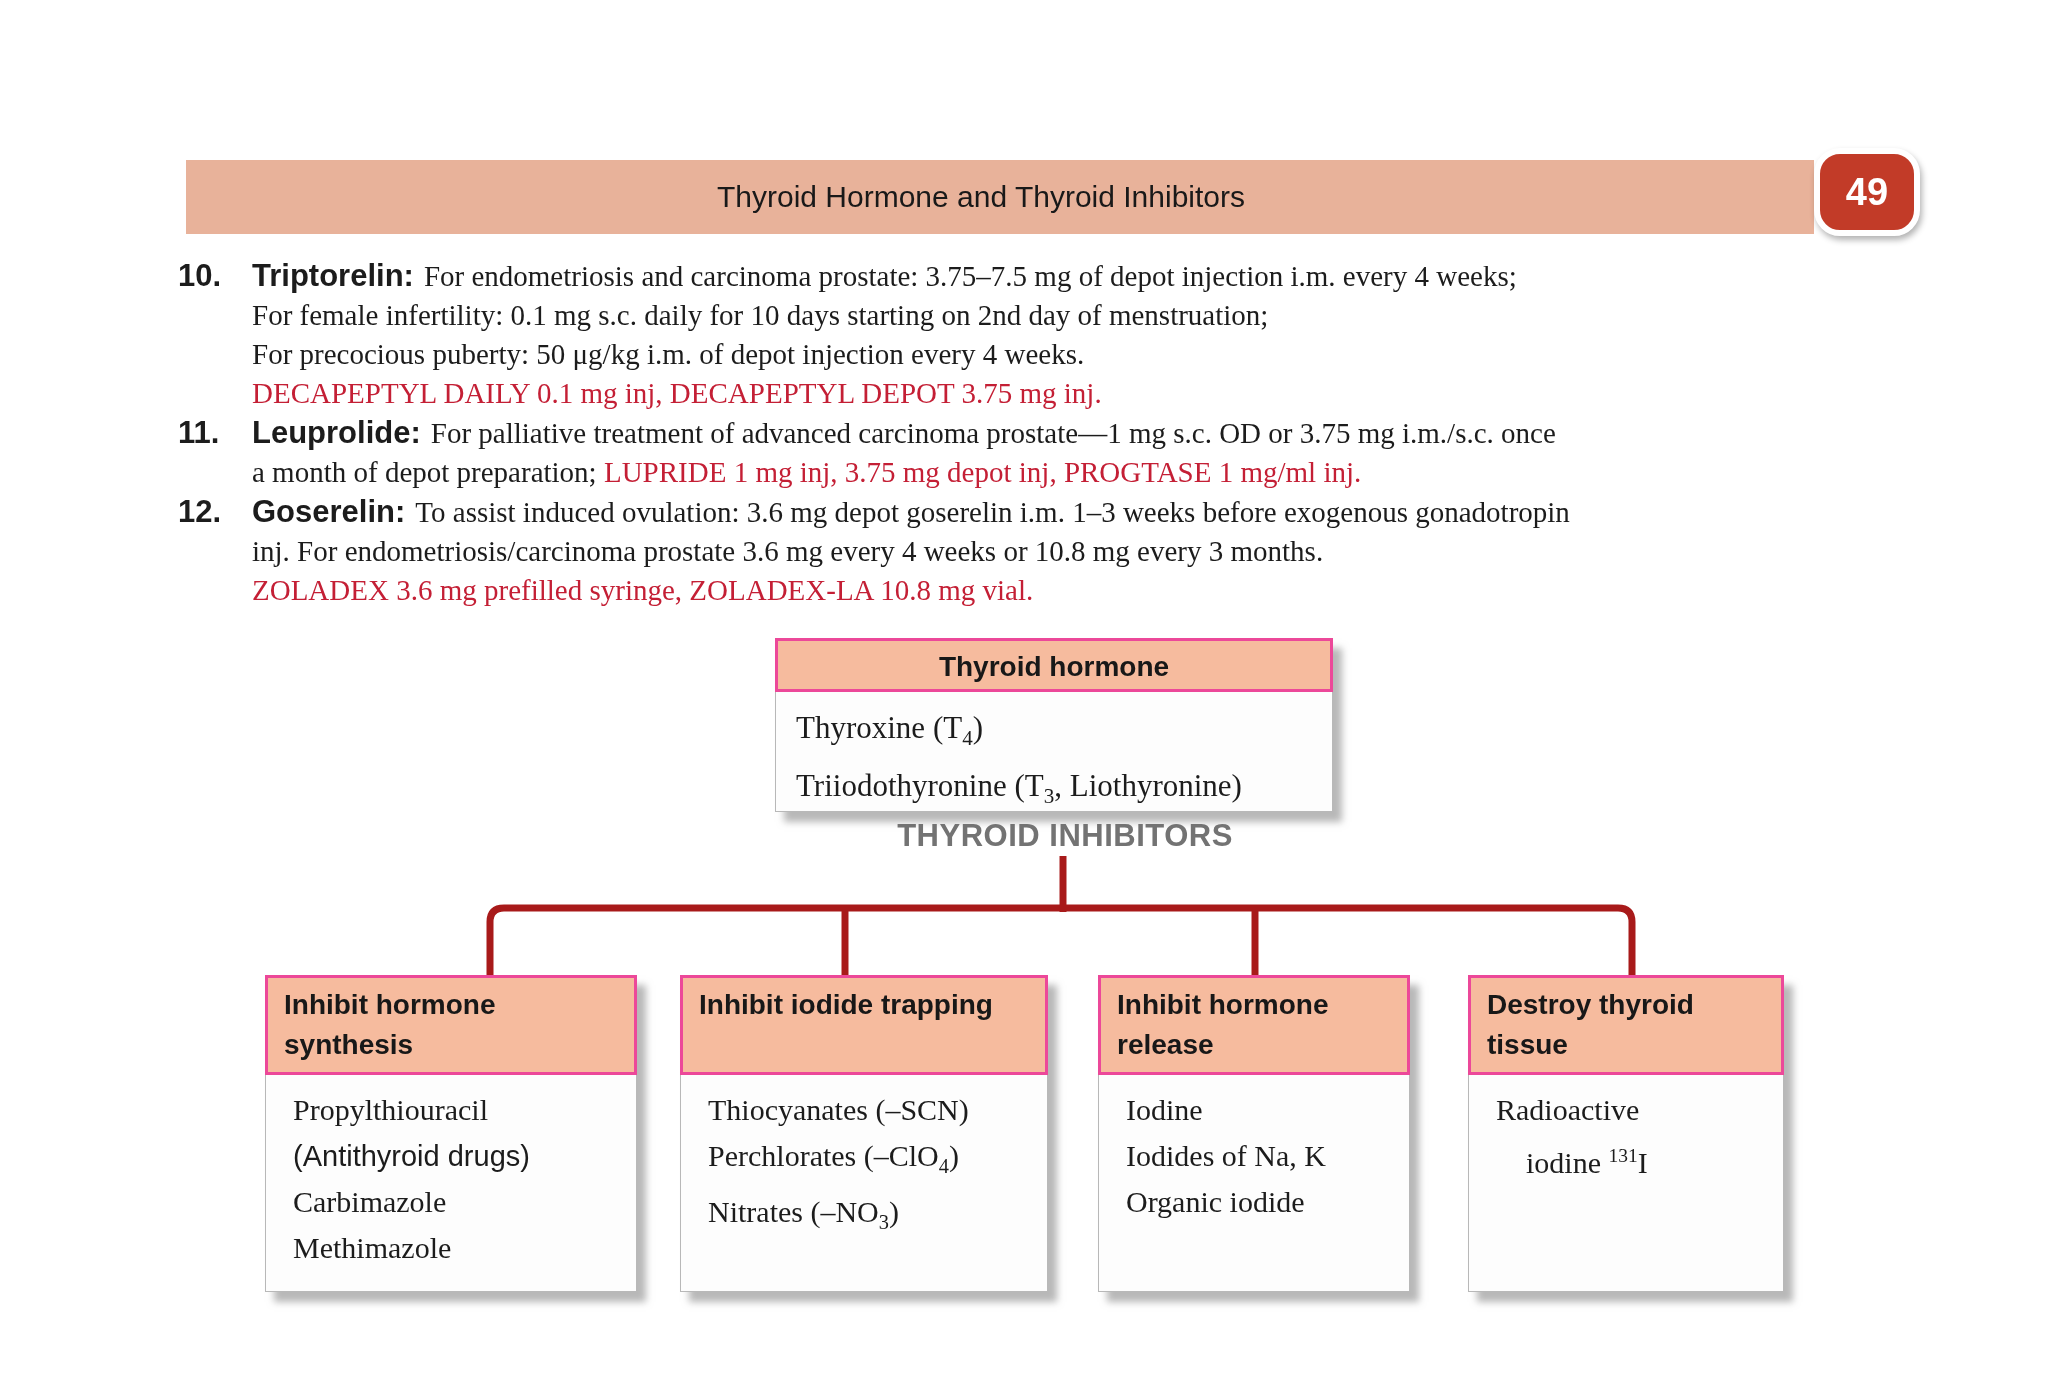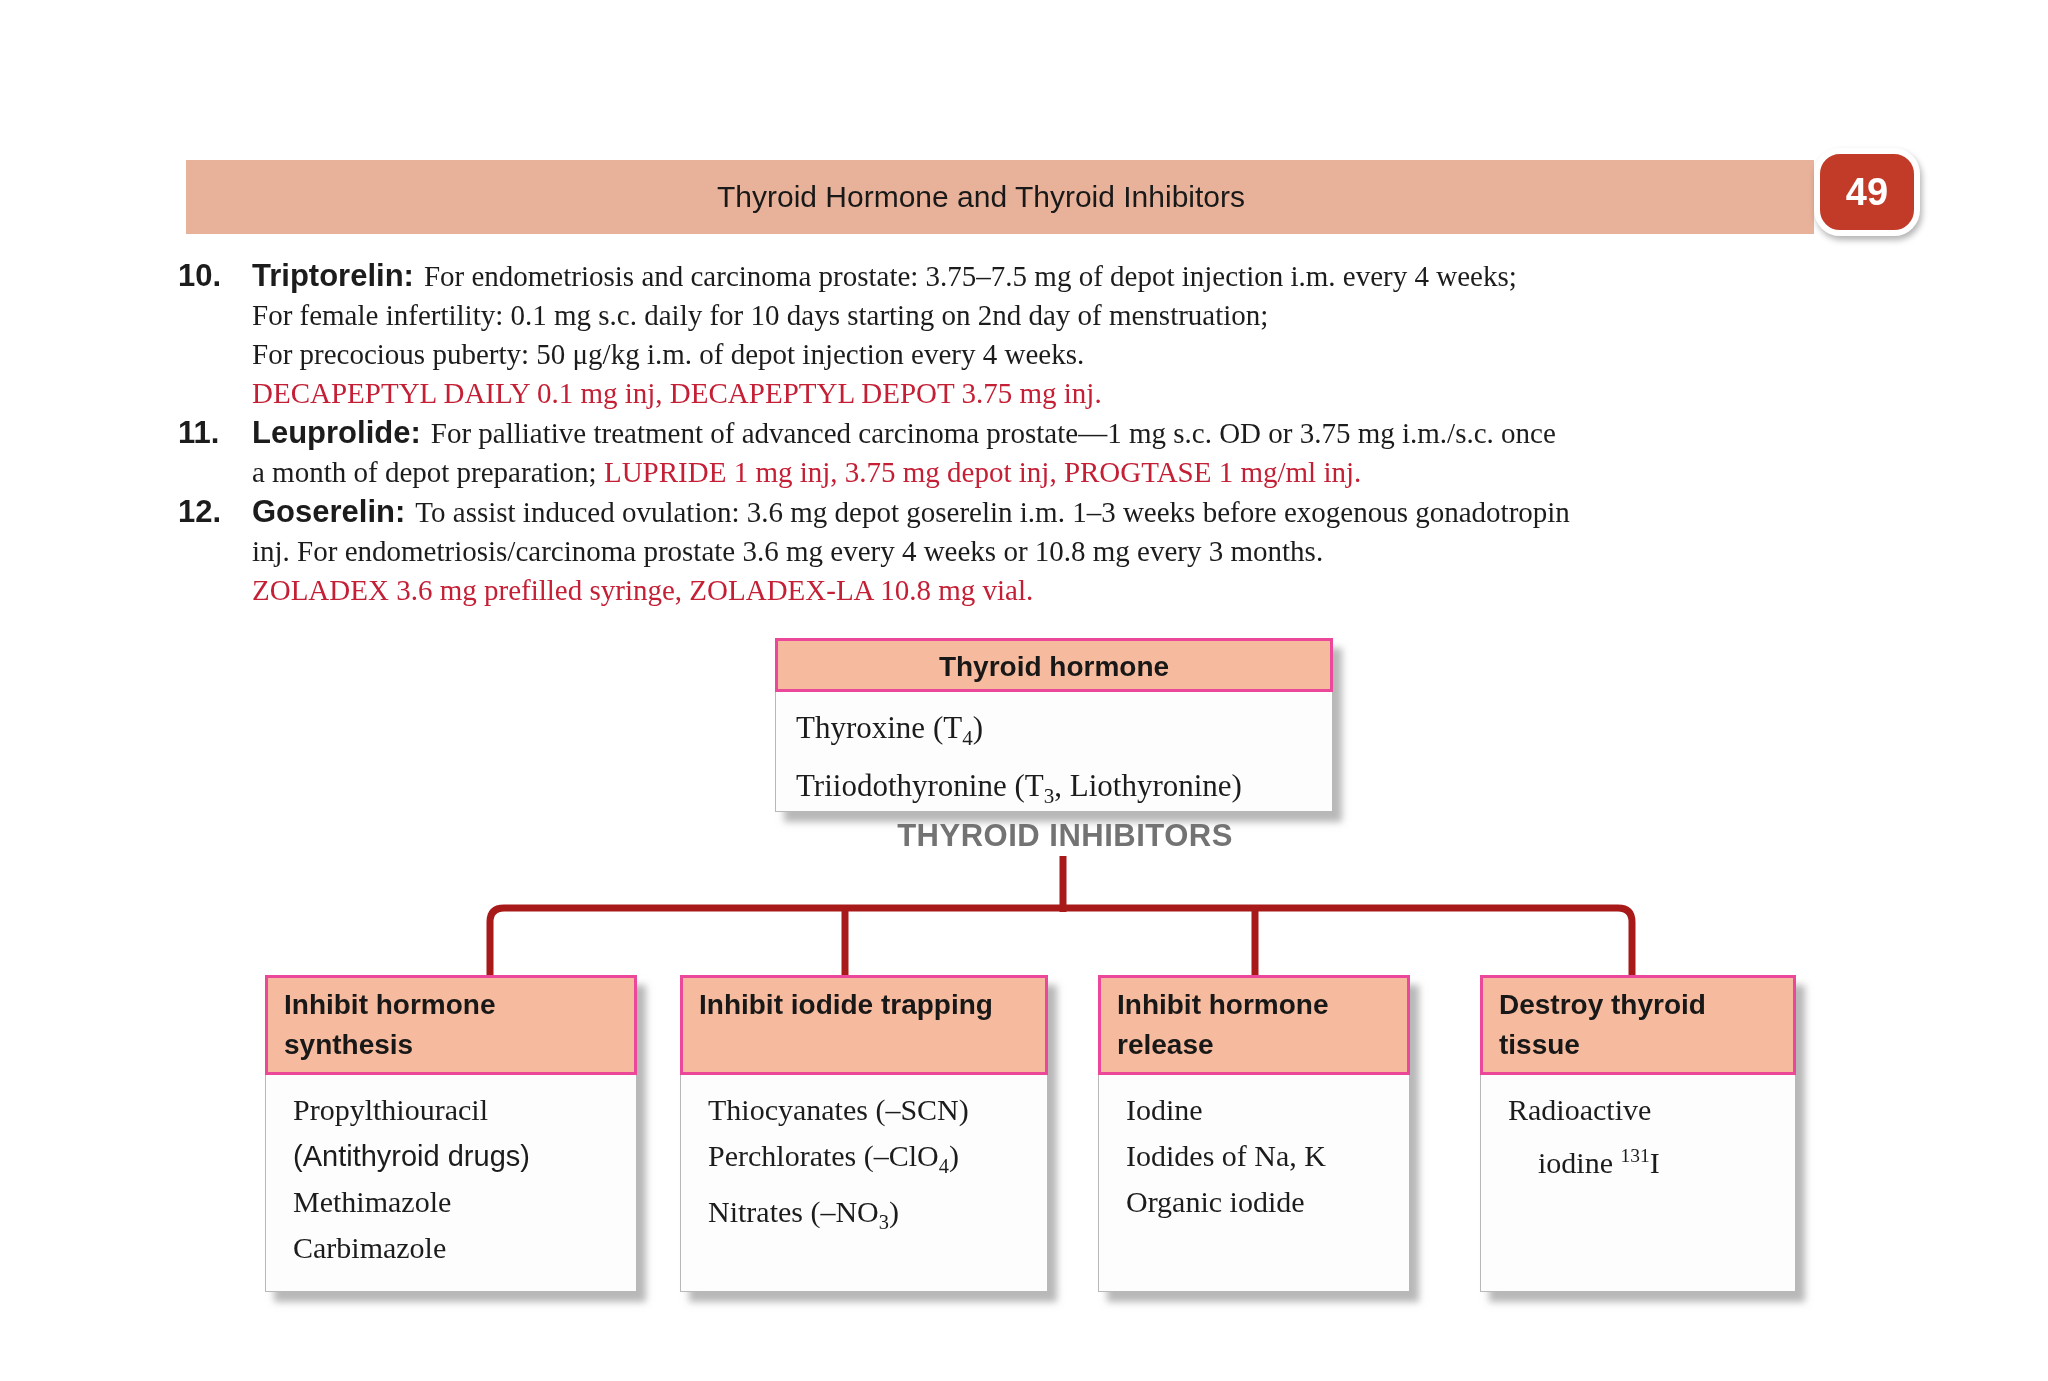--- a/index.html
+++ b/index.html
@@ -55,21 +55,21 @@
   .inh-label {
     position:absolute; left:765px; top:818px; width:600px; text-align:center; z-index:2;
     font-family:"Liberation Sans","DejaVu Sans",sans-serif; font-weight:bold;
     font-size:31px; letter-spacing:0.5px; color:#737373;
   }
   .leaf .dg-head { height:100px; }
   .leaf .dg-body { height:217px; }
   .box1 { left:265px;  top:975px; width:372px; }
   .box2 { left:680px;  top:975px; width:368px; }
   .box3 { left:1098px; top:975px; width:312px; }
-  .box4 { left:1468px; top:975px; width:316px;margin-left:12px; }
+  .box4 { left:1468px; top:975px; width:316px; }
   .bline { white-space:nowrap; }
   .bline.sans { font-family:"Liberation Sans","DejaVu Sans",sans-serif; font-size:29px; }
   .bline.indent { padding-left:30px; }
   sub { font-size:68%; }
   sup { font-size:65%; }
 </style>
 </head>
 <body>
 
 <div class="page">
@@ -130,22 +130,22 @@
       </div>
   </div>
 
   <div class="inh-label">THYROID INHIBITORS</div>
 
   <div class="dg-box leaf box1">
     <div class="dg-head">Inhibit hormone synthesis</div>
     <div class="dg-body">
         <div class="bline">Propylthiouracil</div>
         <div class="bline sans">(Antithyroid drugs)</div>
+        <div class="bline">Carbimazole</div>
         <div class="bline">Methimazole</div>
-        <div class="bline">Carbimazole</div>
       </div>
   </div>
   <div class="dg-box leaf box2">
     <div class="dg-head">Inhibit iodide trapping</div>
     <div class="dg-body">
         <div class="bline">Thiocyanates (–SCN)</div>
         <div class="bline">Perchlorates (–ClO<sub>4</sub>)</div>
         <div class="bline">Nitrates (–NO<sub>3</sub>)</div>
       </div>
   </div>

